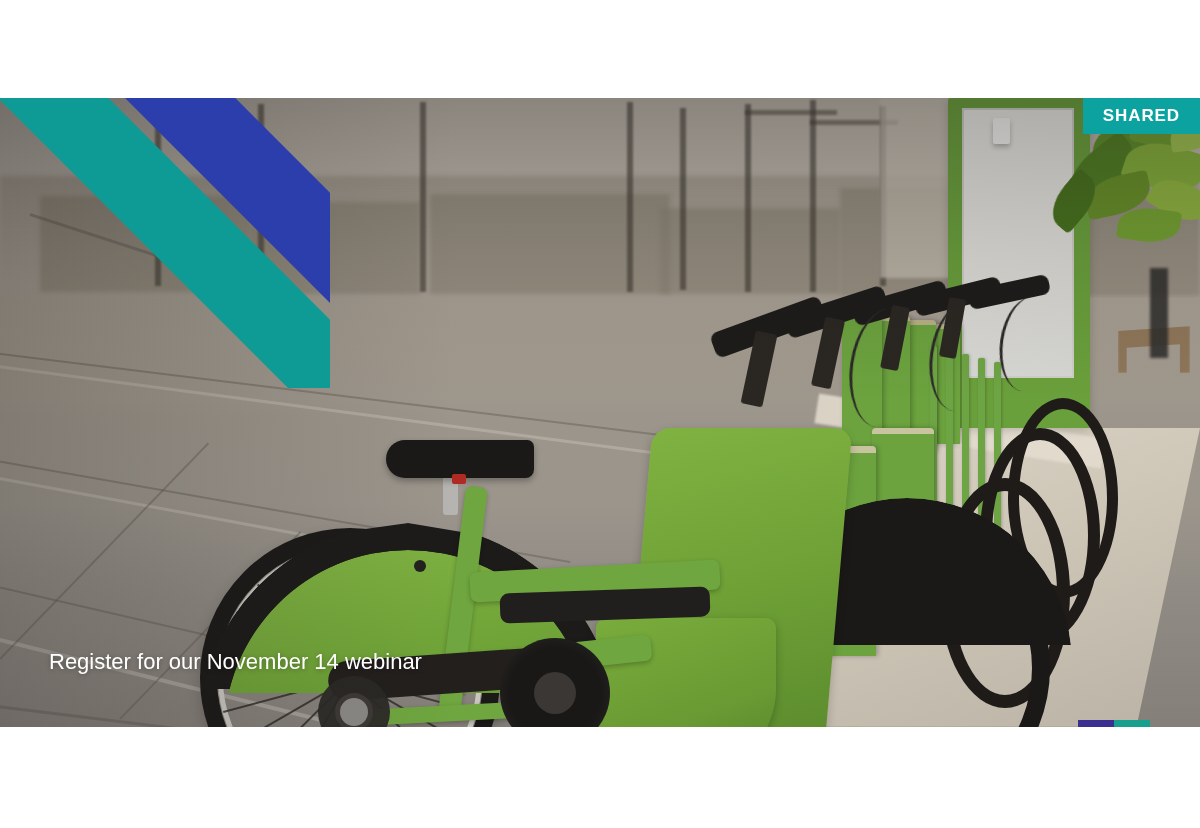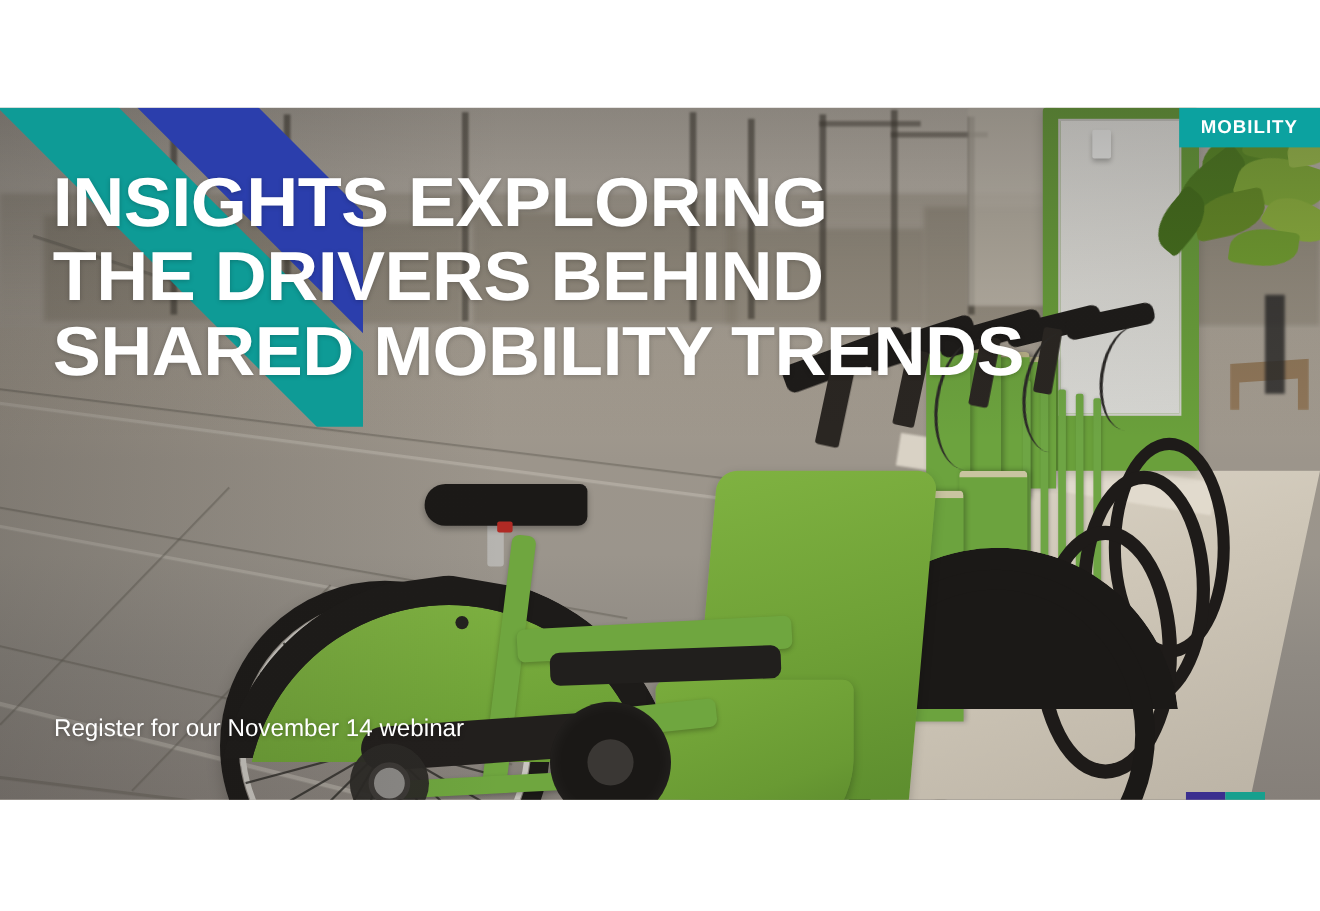--- a/index.html
+++ b/index.html
@@ -476,28 +476,23 @@
 
       <div class="vign"></div>
     </div>
 
     <div class="stripes">
       <div class="stripe stripe-teal"></div>
       <div class="stripe stripe-blue"></div>
     </div>
 
     <div id="webinar-badge">
-      <span>MOBILITY</span>
+      <span>SHARED</span>
     </div>
 
-    <div id="headline">
-      <div class="line">INSIGHTS EXPLORING</div>
-      <div class="line">THE DRIVERS BEHIND</div>
-      <div class="line">SHARED MOBILITY TRENDS</div>
-    </div>
 
     <div id="register">Register for our November 14 webinar</div>
 
     <div id="ipsos-logo">
       <svg width="72" height="72" viewBox="0 0 72 72" xmlns="http://www.w3.org/2000/svg">
         <rect x="0" y="0" width="36" height="72" fill="#3b2f8f"></rect>
         <rect x="36" y="0" width="36" height="72" fill="#17a08e"></rect>
 
         <path d="M30 10 C24 10 20 14 19.5 19 C19.2 22 20 24 20.6 25.6 C21 26.8 20.2 27.6 19.4 28.2 C18.6 28.8 19 29.6 20 29.8 L22.4 30.2 C22.9 30.3 23 30.7 22.9 31.2 L22.4 34.2 C22.3 35 22.8 35.6 23.6 35.7 L27 36.2 L27 44 L33 44 L33 10 Z" fill="#17a08e"></path>
 

